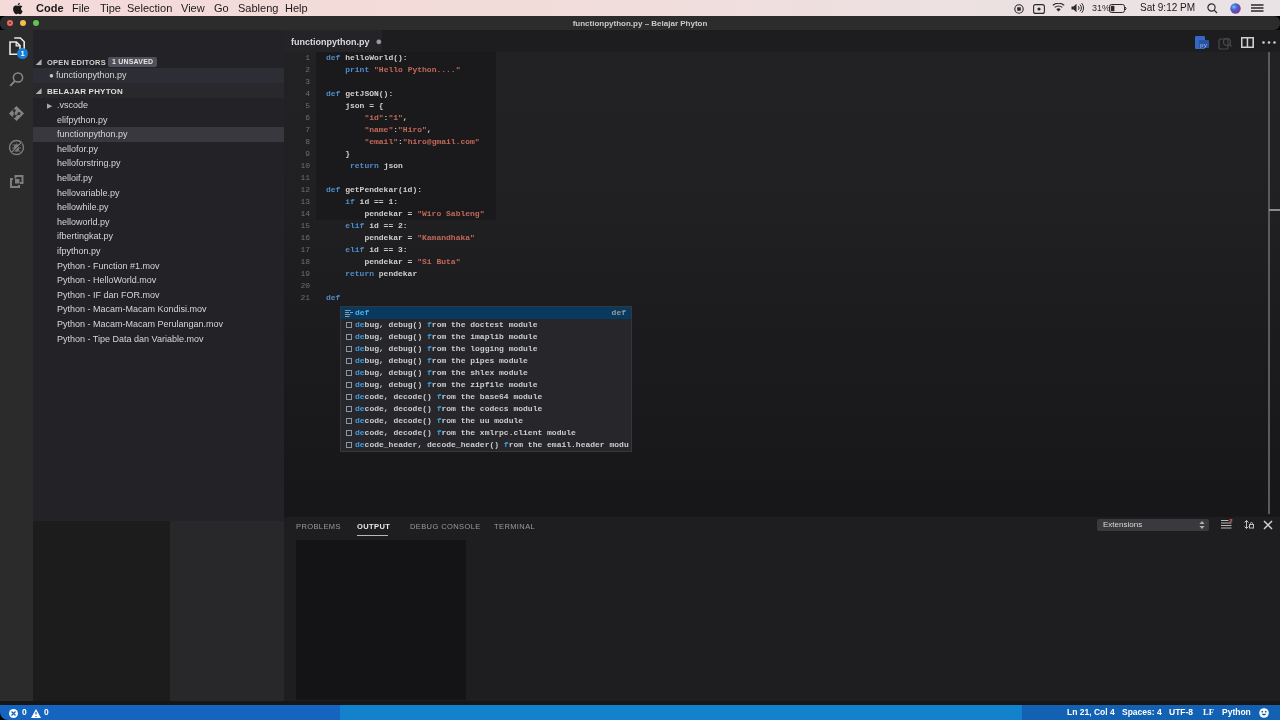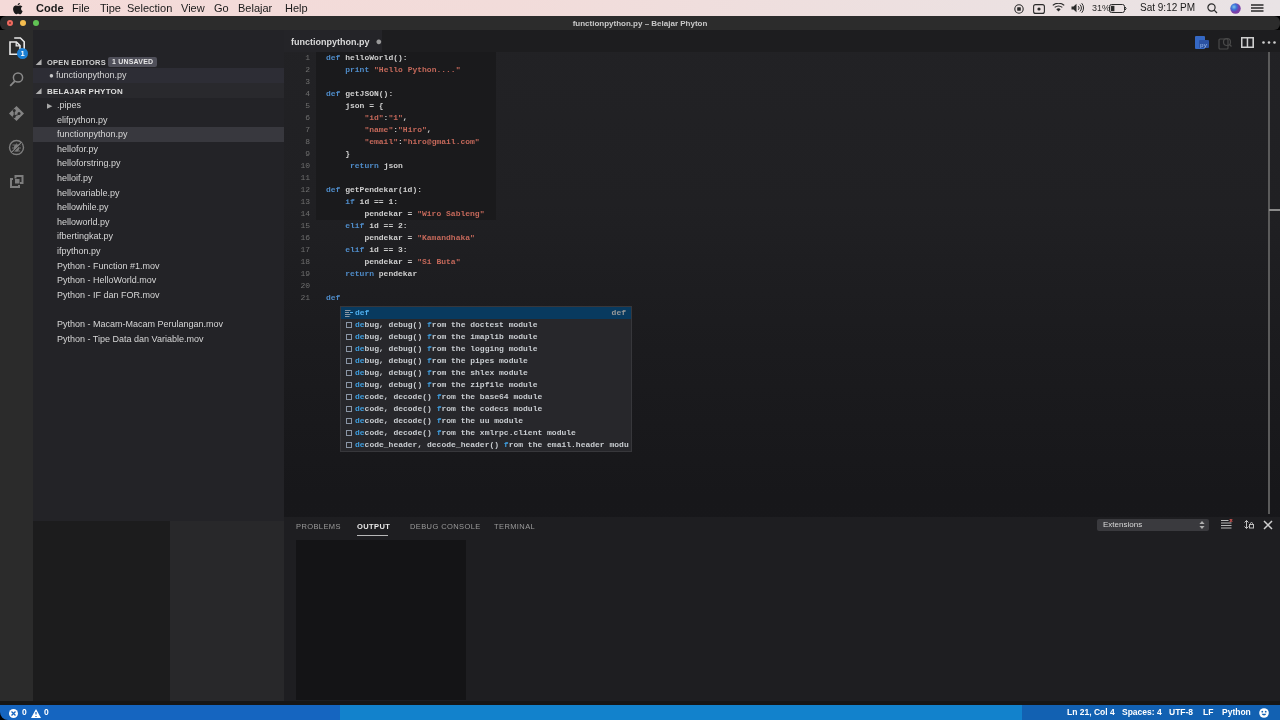--- a/index.html
+++ b/index.html
@@ -50,21 +50,21 @@
 <div id="menubar">
   <svg class="abs" style="left:13px;top:2.5px" width="11" height="12" viewBox="0 0 11 12">
       <path fill="#1a1a1a" d="M7.6 1.9c-.5.6-1.3 1-2 1-.1-.8.2-1.6.7-2.1C6.8.2 7.7-.1 8.4 0c.1.7-.2 1.4-.8 1.9zM8.4 3c-1.1-.1-2 .6-2.5.6S4.6 3 3.7 3C2.5 3 1.3 3.7.7 4.8c-1.3 2.2-.3 5.4.9 7.2.6.9 1.3 1.8 2.3 1.8.9 0 1.2-.6 2.3-.6s1.4.6 2.3.6c1 0 1.6-.9 2.2-1.7.7-1 1-2 1-2.1 0 0-1.9-.7-1.9-2.9 0-1.8 1.5-2.7 1.6-2.7-.9-1.3-2.2-1.4-3-1.4z" transform="scale(0.82)"></path>
     </svg>
   <div class="mi" style="left:36px;font-weight:bold;">Code</div>
   <div class="mi" style="left:72px;">File</div>
   <div class="mi" style="left:100px;">Tipe</div>
   <div class="mi" style="left:127px;">Selection</div>
   <div class="mi" style="left:181px;">View</div>
   <div class="mi" style="left:214px;">Go</div>
-  <div class="mi" style="left:238px;">Belajar</div>
+  <div class="mi" style="left:238px;">Sableng</div>
   <div class="mi" style="left:285px;">Help</div>
 </div>
 
 <div id="titlebar">
   <div class="light" style="left:7px;background:#ee6a5f;">
       <span style="position:absolute;left:1.8px;top:1.8px;width:2.4px;height:2.4px;border-radius:50%;background:#7e352c;"></span>
     </div>
   <div class="light" style="left:20px;background:#f5bd4f;"></div>
   <div class="light" style="left:33px;background:#61c454;"></div>
   <div id="title">functionpython.py – Belajar Phyton</div>
@@ -117,21 +117,21 @@
   <div class="srow" style="top:38px;background:#2d2d35;">
     <span style="position:absolute;left:16px;top:0;color:#c8c8c8;font-size:8px;">●</span>
     <span style="position:absolute;left:23px;">functionpython.py</span>
   </div>
   <div class="srow" style="top:53px;font-weight:bold;font-size:8px;color:#dedede;background:#29292d;">
     <span style="position:absolute;left:3px;top:0px;color:#b0b0b0;font-size:7px;">◢</span>
     <span style="position:absolute;left:14px;top:1px;letter-spacing:0.2px;">BELAJAR PHYTON</span>
   </div>
   <div class="srow" style="top:68px;">
       <span style="position:absolute;left:14px;color:#a8a8a8;font-size:7px;">▶</span>
-      <span style="position:absolute;left:24px;">.pipes</span>
+      <span style="position:absolute;left:24px;">.vscode</span>
     </div>
   <div class="srow" style="top:82.6px;">
       <span style="position:absolute;left:24px;">elifpython.py</span>
     </div>
   <div class="srow" style="top:97.2px;background:#38383e;">
       <span style="position:absolute;left:24px;">functionpython.py</span>
     </div>
   <div class="srow" style="top:111.8px;">
       <span style="position:absolute;left:24px;">hellofor.py</span>
     </div>
@@ -157,20 +157,23 @@
       <span style="position:absolute;left:24px;">ifpython.py</span>
     </div>
   <div class="srow" style="top:228.6px;">
       <span style="position:absolute;left:24px;">Python - Function #1.mov</span>
     </div>
   <div class="srow" style="top:243.2px;">
       <span style="position:absolute;left:24px;">Python - HelloWorld.mov</span>
     </div>
   <div class="srow" style="top:257.8px;">
       <span style="position:absolute;left:24px;">Python - IF dan FOR.mov</span>
+    </div>
+  <div class="srow" style="top:272.4px;">
+      <span style="position:absolute;left:24px;">Python - Macam-Macam Kondisi.mov</span>
     </div>
   <div class="srow" style="top:287px;">
       <span style="position:absolute;left:24px;">Python - Macam-Macam Perulangan.mov</span>
     </div>
   <div class="srow" style="top:301.6px;">
       <span style="position:absolute;left:24px;">Python - Tipe Data dan Variable.mov</span>
     </div>
 
   <div class="abs" style="left:0;top:491px;width:137px;height:183px;background:#1c1c1d;"></div>
   <div class="abs" style="left:137px;top:491px;width:114px;height:183px;background:#28282a;"></div>
@@ -319,21 +322,21 @@
   </svg>
   <div class="abs" style="left:22px;top:2px;">0</div>
   <svg class="abs" style="left:31px;top:4px" width="10" height="9" viewBox="0 0 10 9">
     <path d="M5 0 L10 9 H0 Z" fill="#fff"></path>
     <path d="M5 3 v2.6 M5 7 v1" stroke="#1565c0" stroke-width="1.2"></path>
   </svg>
   <div class="abs" style="left:44px;top:2px;">0</div>
   <div class="abs" style="left:1067px;top:2px;">Ln 21, Col 4</div>
   <div class="abs" style="left:1122px;top:2px;">Spaces: 4</div>
   <div class="abs" style="left:1169px;top:2px;">UTF-8</div>
-  <div class="abs" style="left:1203px;top:2px;">LF</div>
+  <div class="abs" style="left:1203px;top:2px;font-family:Liberation Serif, serif;">LF</div>
   <div class="abs" style="left:1222px;top:2px;">Python</div>
   <svg class="abs" style="left:1259px;top:3px" width="10" height="10" viewBox="0 0 10 10">
     <circle cx="5" cy="5" r="4.8" fill="#fff"></circle>
     <circle cx="3.3" cy="3.7" r="0.9" fill="#1261b2"></circle>
     <circle cx="6.7" cy="3.7" r="0.9" fill="#1261b2"></circle>
     <path d="M2.6 5.8 a2.6 2.6 0 0 0 4.8 0 z" fill="#1261b2"></path>
   </svg>
 </div>
 
 <svg class="abs" style="left:1014px;top:3.5px" width="10" height="10" viewBox="0 0 10 10">

